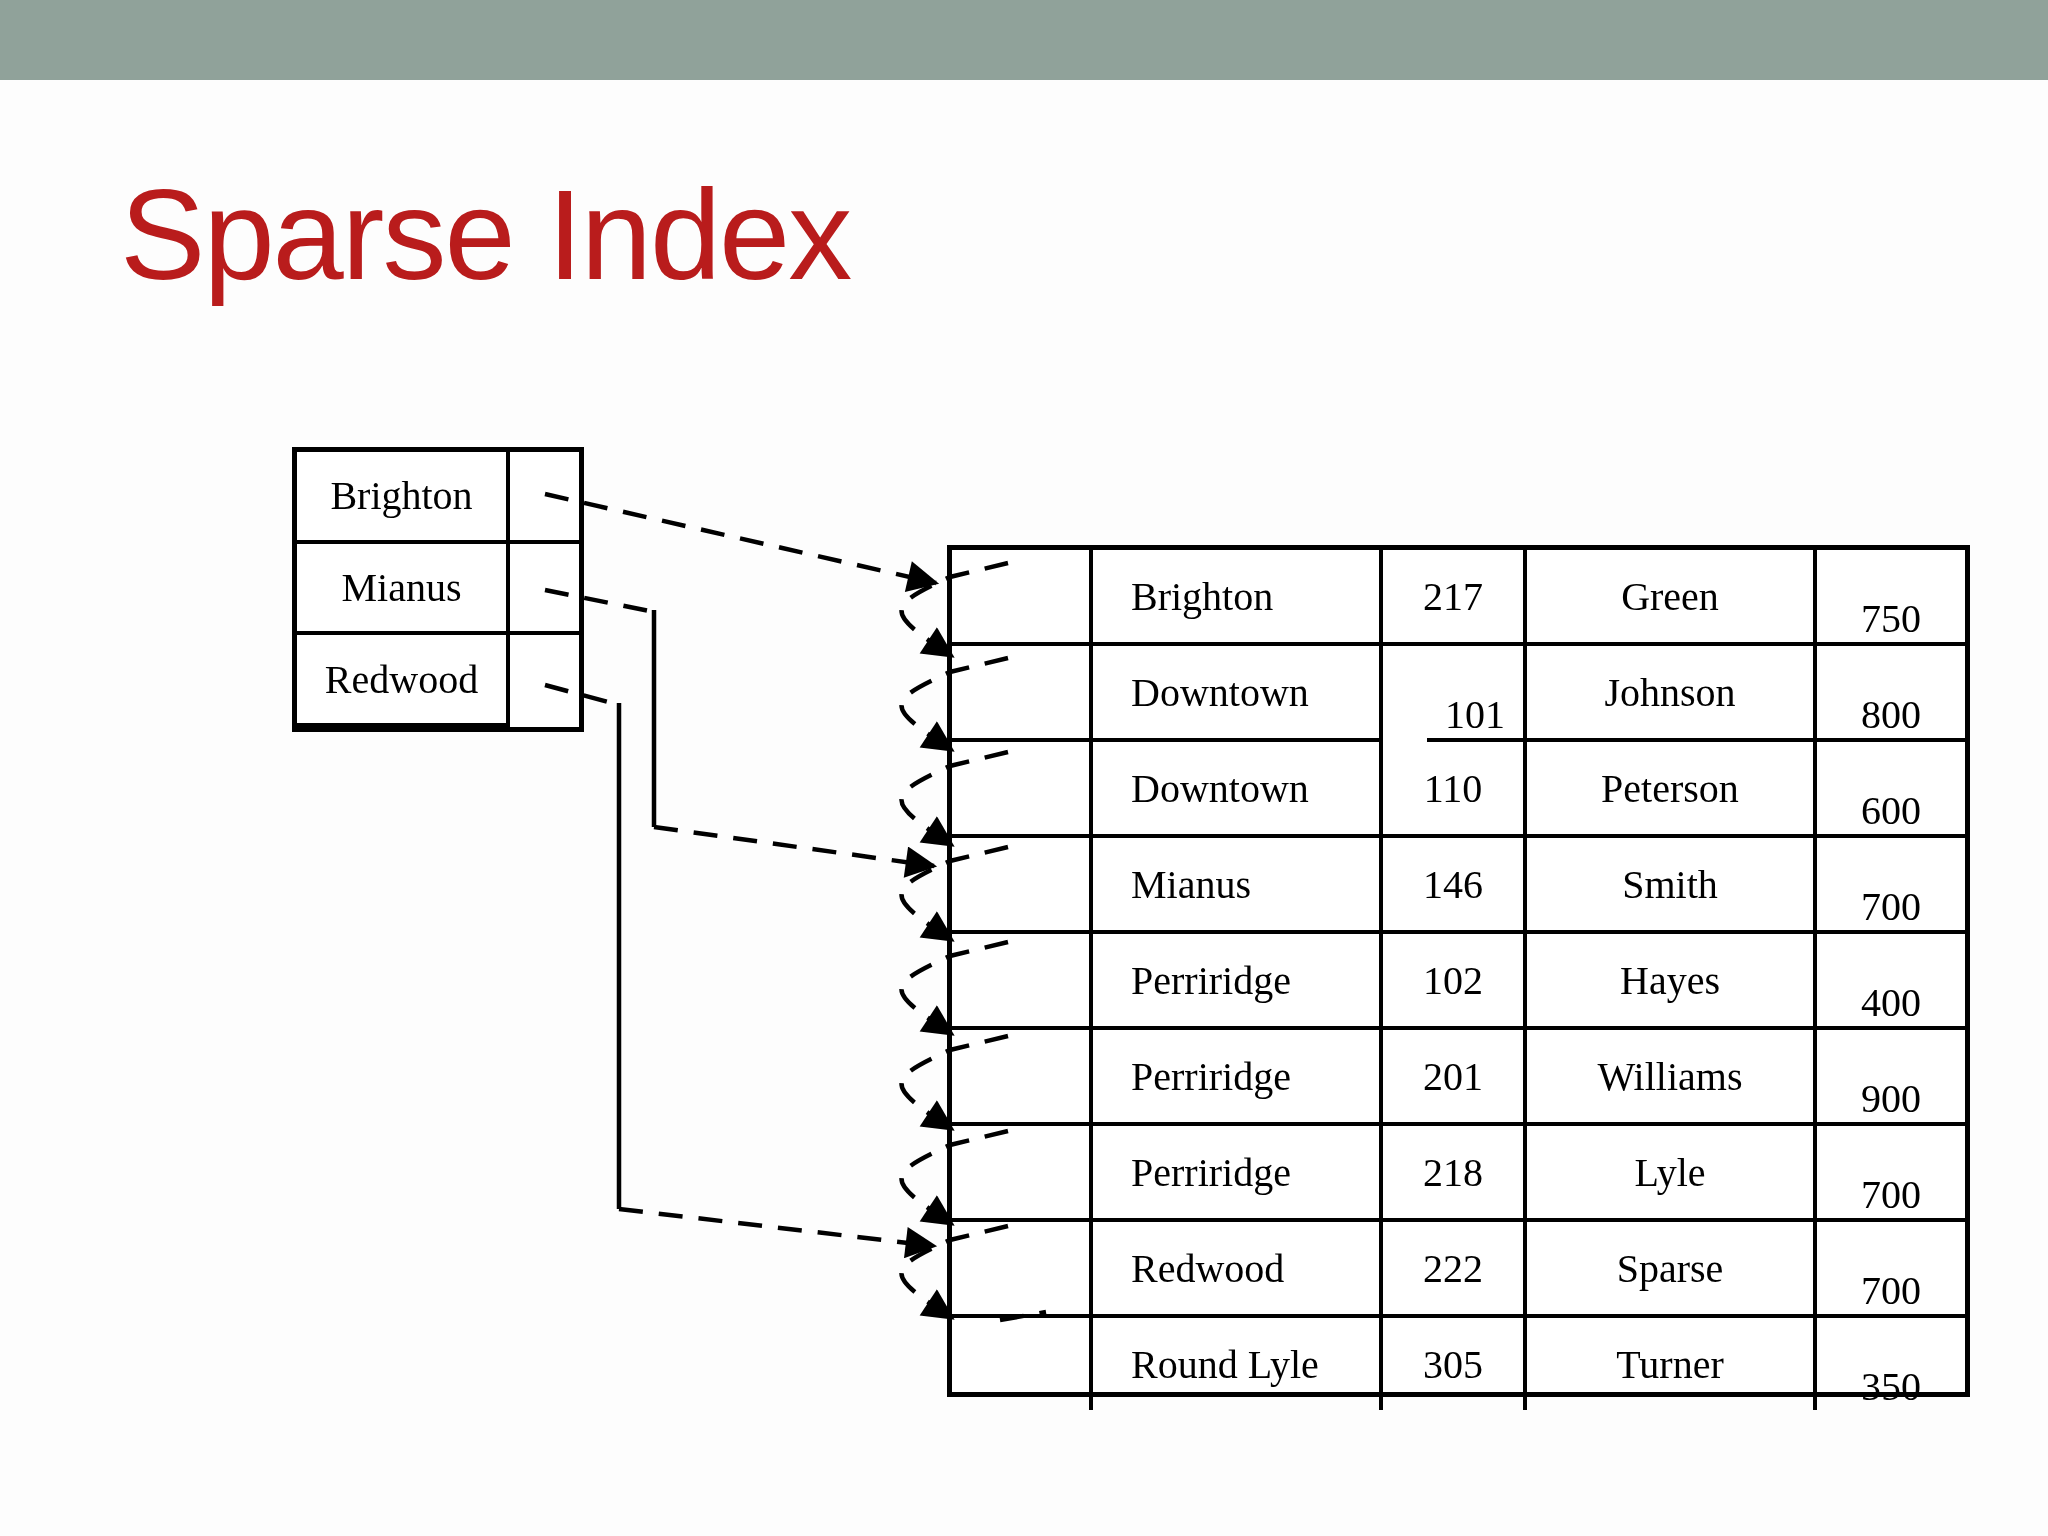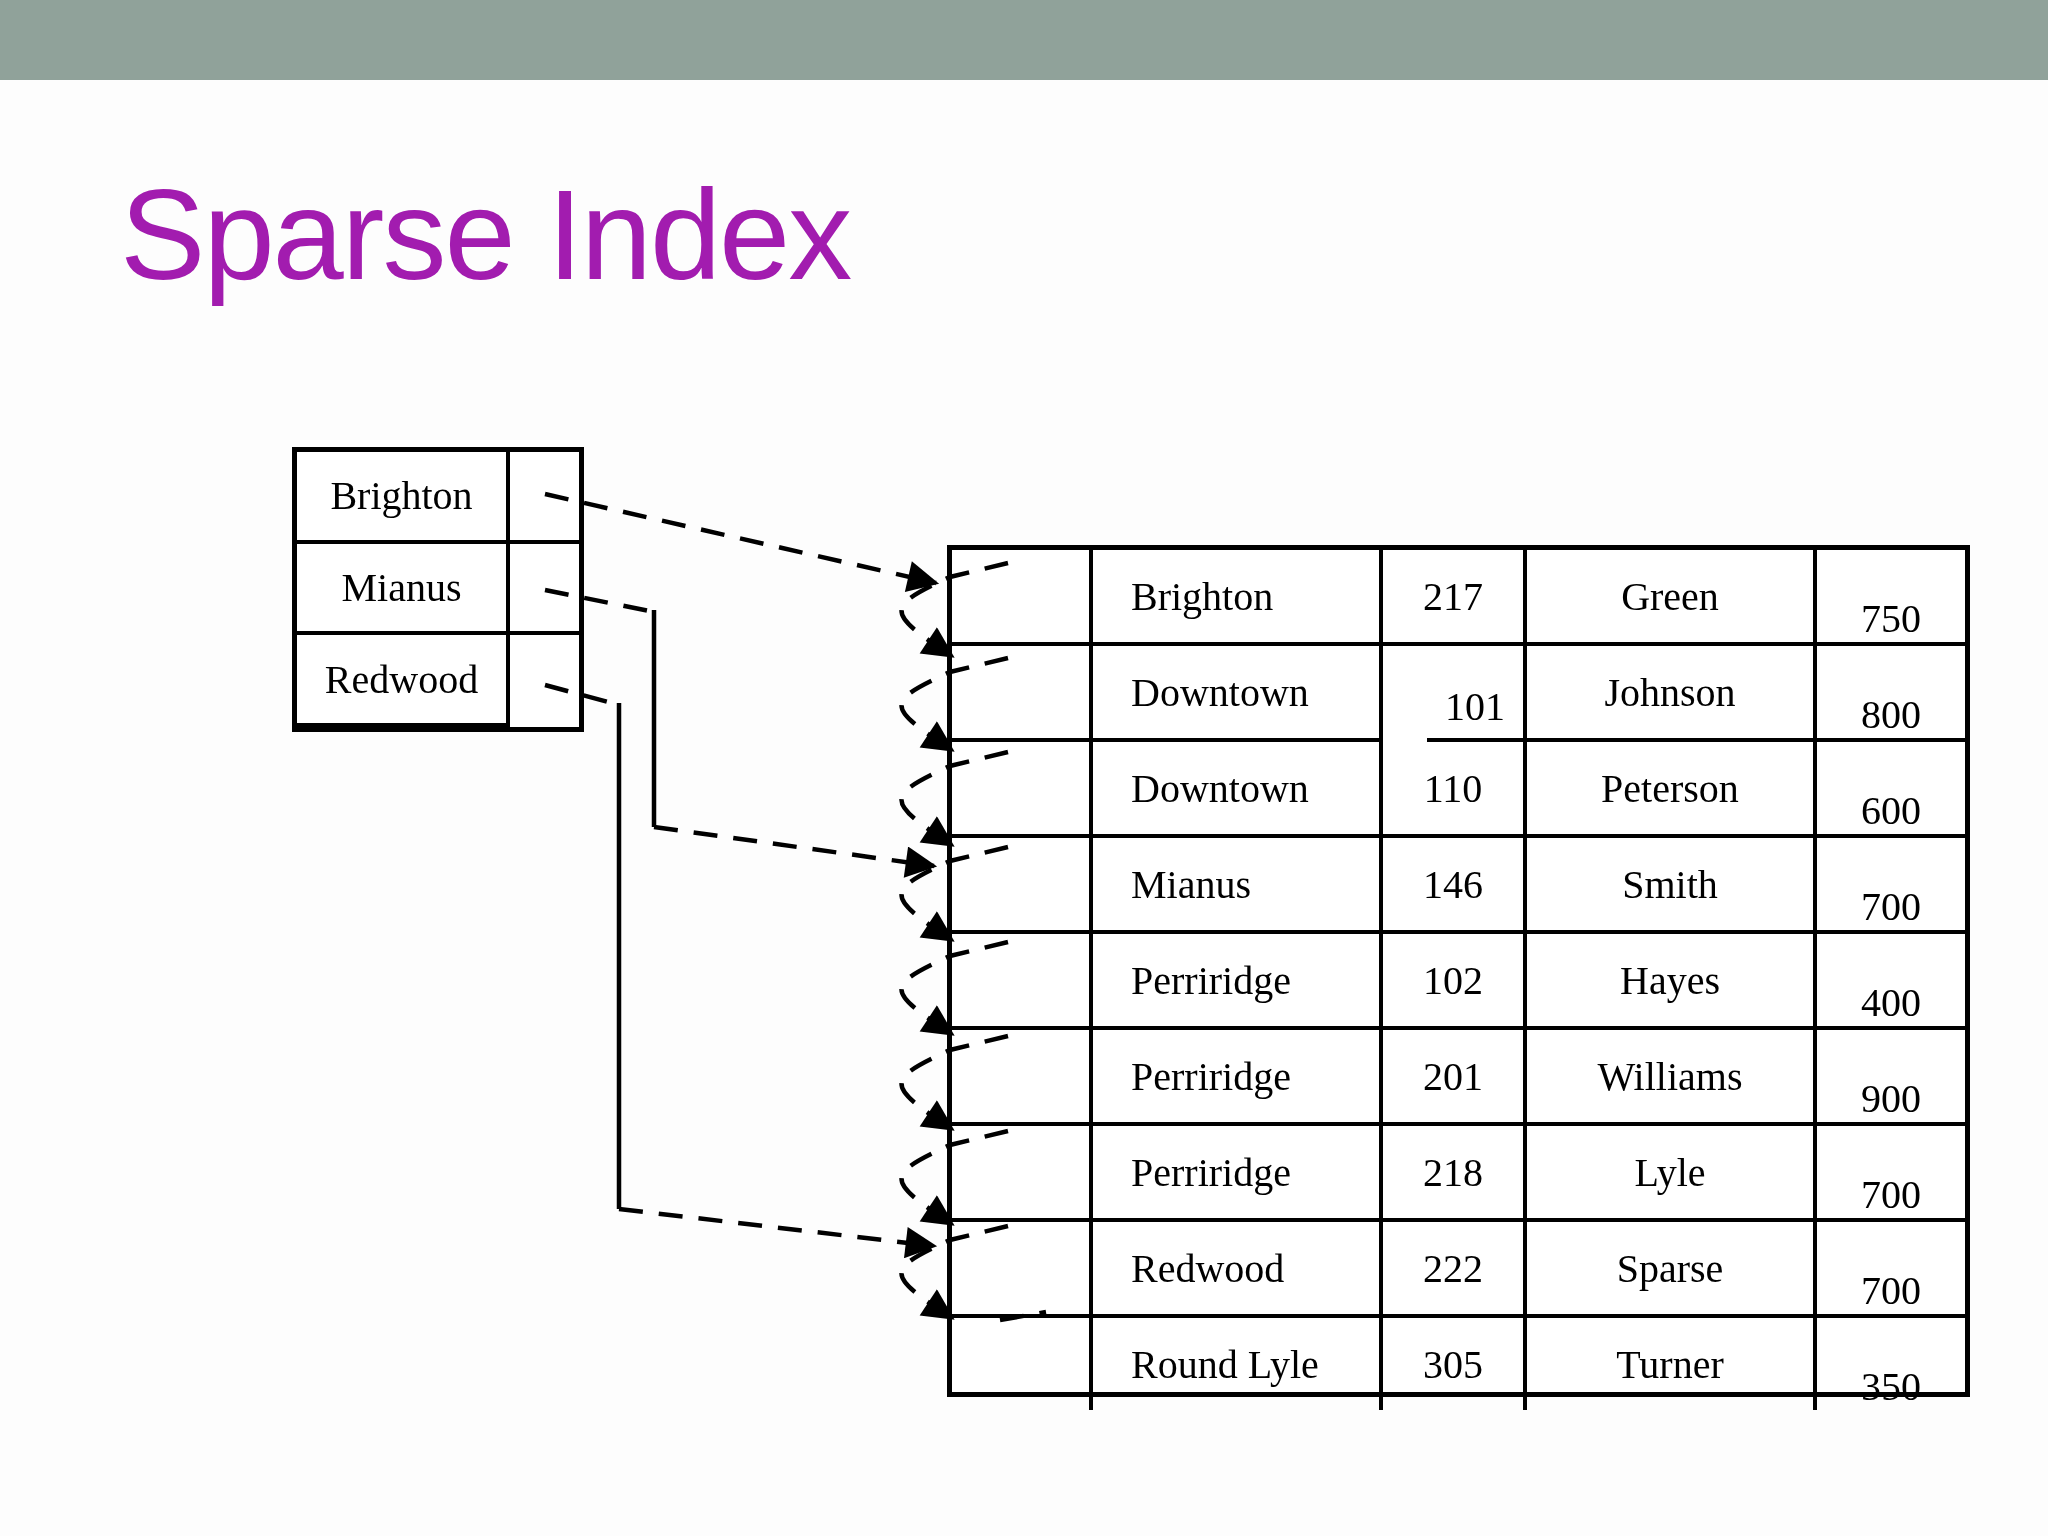--- a/index.html
+++ b/index.html
@@ -11,21 +11,21 @@
     font-family:"Liberation Serif", serif;
   }
   .header-bar{
     position:absolute;left:0;top:0;width:2048px;height:80px;
     background:#90A29A;
   }
   .page-title{
     position:absolute;left:120px;top:168px;
     font-family:"Liberation Sans", sans-serif;
     font-size:128px;font-weight:400;letter-spacing:-2px;
-    color:#a21caf;white-space:nowrap;line-height:1.05;
+    color:#b91c1c;white-space:nowrap;line-height:1.05;
   }
   
   .index-table{
     position:absolute;left:292px;top:447px;width:292px;height:285px;
     box-sizing:border-box;border:5px solid #000;
     display:grid;grid-template-columns:213px 1fr;grid-template-rows:repeat(3,1fr);
     background:#fff;
   }
   .ix-cell{
     box-sizing:border-box;display:flex;align-items:center;justify-content:center;
@@ -42,21 +42,21 @@
     grid-template-rows:repeat(9,1fr);
     background:#fff;
   }
   .mt-cell{
     box-sizing:border-box;display:flex;align-items:center;justify-content:center;
     font-size:40px;color:#000;border-bottom:4px solid #000;border-right:4px solid #000;
   }
   .c-branch{justify-content:flex-start;padding-left:38px;}
   .c-amt{border-right:none;margin-top:45px;}
   .row-last{border-bottom:none;}
-  .cell-low{align-items:flex-end;padding-bottom:8px;margin-left:44px;}
+  .cell-low{align-items:flex-end;padding-bottom:0;margin-left:44px;}
   
   .arrow-layer{position:absolute;left:0;top:0;pointer-events:none;}
   .dash{stroke:#000;stroke-width:4.5;fill:none;stroke-dasharray:24 16;}
   .solidln{stroke:#000;stroke-width:4.5;fill:none;}
 </style>
 </head>
 <body>
 
 <div class="slide">
 

